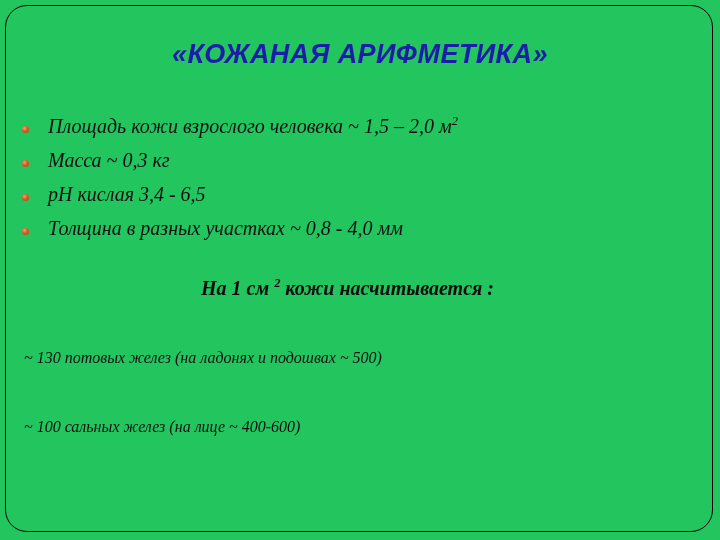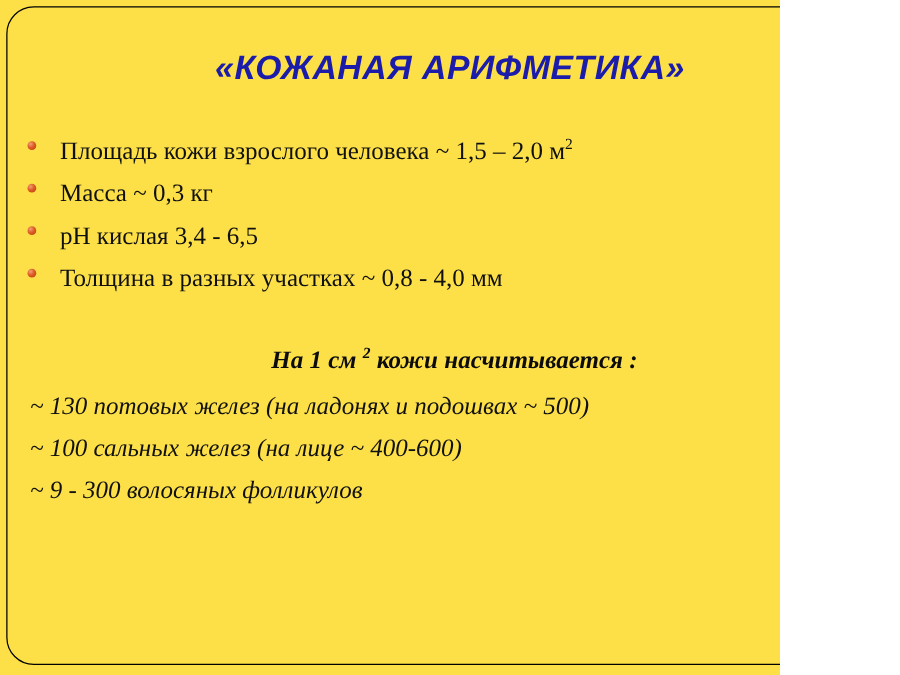--- a/index.html
+++ b/index.html
@@ -6,23 +6,23 @@
   html, body {
     margin: 0;
     padding: 0;
     background: #ffffff;
   }
   body {
     font-family: "Liberation Serif", "DejaVu Serif", serif;
   }
   .slide {
     position: relative;
-    width: 624px;
+    width: 720px;
     height: 540px;
-    background: #fde047;
+    background: #22c55e;
     overflow: hidden;
     box-sizing: border-box;
   }
   
   .slide-frame {
     position: absolute;
     left: 5px;
     top: 5px;
     width: 708px;
     height: 527px;
@@ -46,22 +46,23 @@
     white-space: nowrap;
   }
   .bullet-list {
     position: absolute;
     left: 22px;
     top: 104px;
     width: 660px;
   }
   .bullet-item {
     display: flex;
-    align-items: center;
+    align-items: flex-end;
     height: 34px;
+    font-style: italic;
     font-size: 20px;
     color: #101010;
     white-space: nowrap;
   }
   .bullet-dot {
     flex: 0 0 auto;
     width: 7px;
     height: 7px;
     border-radius: 50%;
     background: radial-gradient(circle at 35% 32%, #f0a074 0%, #dd5a24 45%, #b93c11 100%);
@@ -72,42 +73,43 @@
   .bullet-text {
     flex: 1 1 auto;
   }
   .sup {
     font-size: 0.62em;
     vertical-align: super;
     line-height: 0;
   }
   .section-heading {
     position: absolute;
-    left: 16px;
+    left: 0;
     top: 277px;
     width: 695px;
     text-align: center;
     font-weight: bold;
     font-style: italic;
     font-size: 20px;
     color: #0c0c0c;
     white-space: nowrap;
   }
   .facts-list {
     position: absolute;
     left: 24px;
     top: 314px;
     width: 670px;
   }
   .fact-line {
     height: 33.5px;
     font-style: italic;
-    font-size: 20px;
+    font-size: 16px;
     color: #101010;
     white-space: nowrap;
+    margin-top: 35px;
   }
 </style>
 </head>
 <body>
 
 <div class="slide">
 
   <div class="slide-frame"></div>
 
   <div class="slide-title">«КОЖАНАЯ АРИФМЕТИКА»</div>
@@ -134,16 +136,15 @@
       <span class="bullet-text"><span>Толщина в разных участках ~ 0,8 - 4,0 мм</span></span>
     </div>
 
   </div>
 
   <div class="section-heading"><span>На 1 см </span><span class="sup">2</span><span> кожи насчитывается :</span></div>
 
   <div class="facts-list">
     <div class="fact-line">~ 130 потовых желез (на ладонях и подошвах ~ 500)</div>
     <div class="fact-line">~ 100 сальных желез (на лице ~ 400-600)</div>
-    <div class="fact-line">~ 9 - 300 волосяных фолликулов</div>
   </div>
 
 </div>
 
 </body></html>

